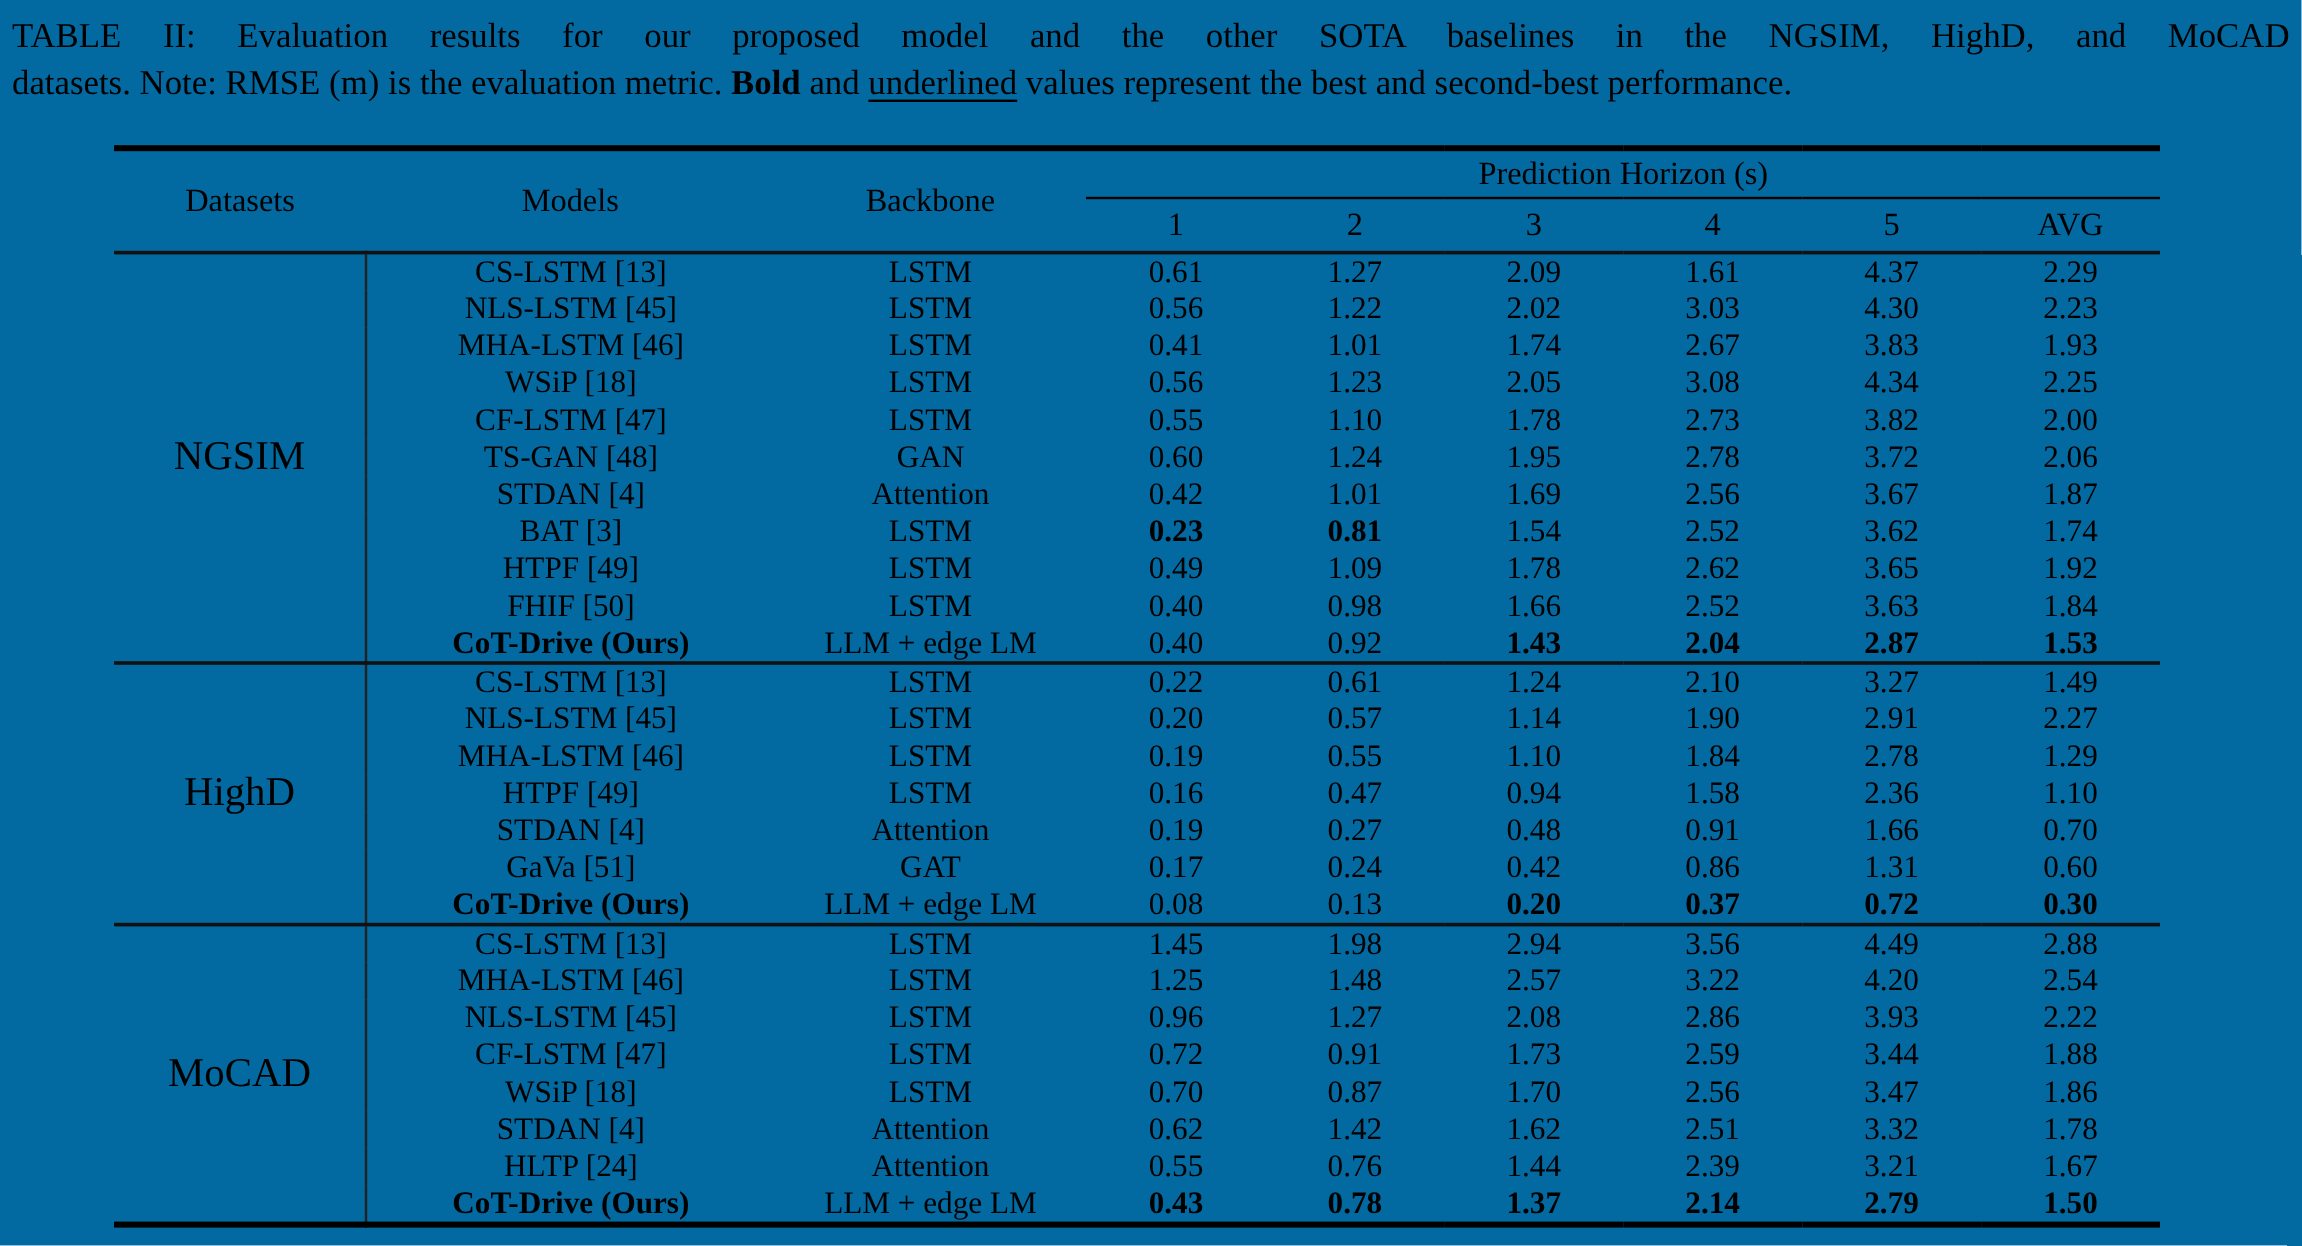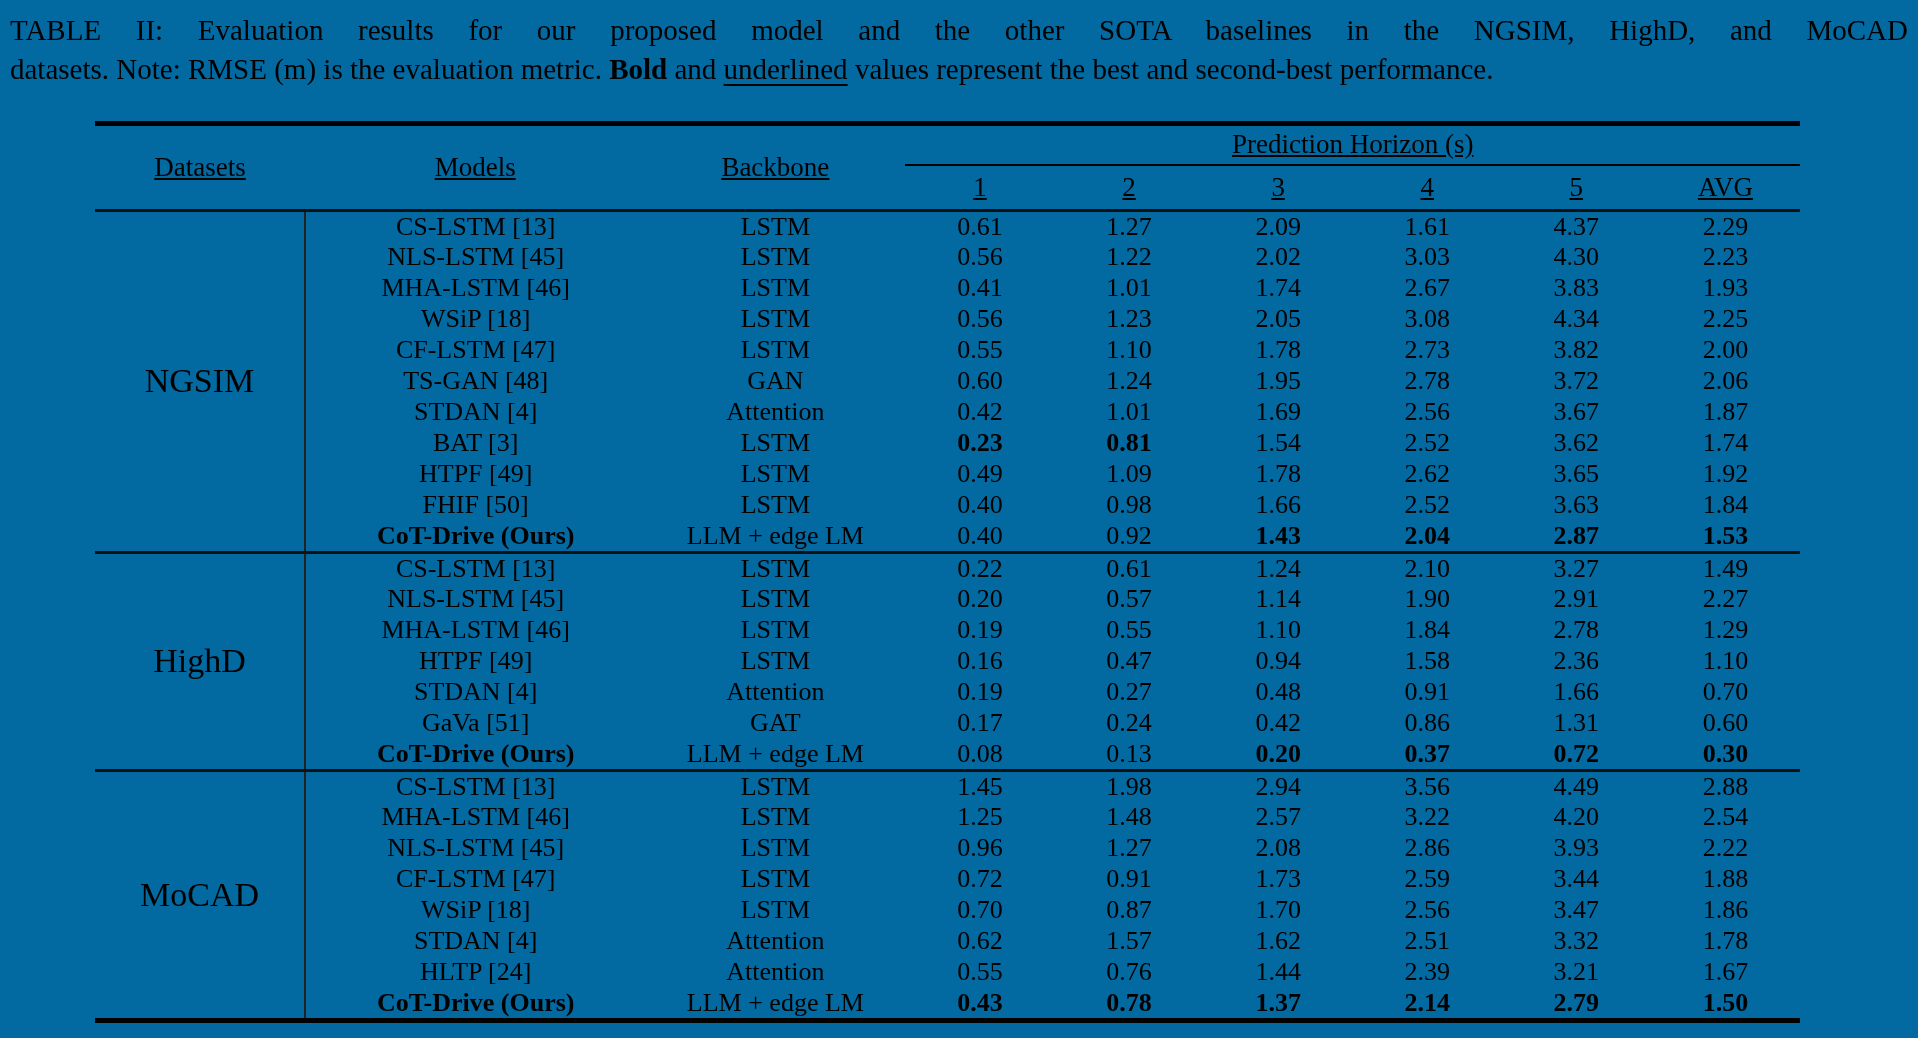--- a/index.html
+++ b/index.html
@@ -11,21 +11,21 @@
   .cap-line1{text-align:justify;text-align-last:justify;}
   .cap-line2{margin-top:3px;font-family:Liberation Serif, serif;}
   .cap-bold{font-weight:bold;}
   .cap-underline{text-decoration:underline;text-underline-offset:5px;text-decoration-thickness:2px;}
 
   
   table.results{border-collapse:collapse;table-layout:fixed;width:1705px;
     margin:33px 0 0 95px;border-top:5px solid #000;border-bottom:5px solid #000;}
   th,td{padding:0;text-align:center;font-weight:normal;font-size:26px;
     white-space:nowrap;vertical-align:middle;}
-  thead{border-bottom:3px solid #111;text-decoration:underline;}
+  thead{border-bottom:3px solid #111;}
   thead tr.h1 th{height:38px;font-size:27px;}
   thead tr.h2 th{height:43px;font-size:27px;}
   th.ph-cell{border-bottom:2px solid #000000;}
   tbody.section{border-top:3px solid #111;}
   tbody.section tr{height:31px;}
   td.dataset-cell{border-right:2px solid #222;font-size:34px;}
   .bold{font-weight:bold;}
   .underl{text-underline-offset:5px;text-decoration-thickness:2px;}
 
   
@@ -306,21 +306,21 @@
           <td class="num-cell">0.87</td>
           <td class="num-cell">1.70</td>
           <td class="num-cell">2.56</td>
           <td class="num-cell">3.47</td>
           <td class="num-cell">1.86</td>
         </tr>
         <tr>
           <td class="model-cell">STDAN [4]</td>
           <td class="backbone-cell">Attention</td>
           <td class="num-cell">0.62</td>
-          <td class="num-cell">1.57</td>
+          <td class="num-cell">1.42</td>
           <td class="num-cell">1.62</td>
           <td class="num-cell">2.51</td>
           <td class="num-cell">3.32</td>
           <td class="num-cell">1.78</td>
         </tr>
         <tr>
           <td class="model-cell">HLTP [24]</td>
           <td class="backbone-cell">Attention</td>
           <td class="num-cell underl">0.55</td>
           <td class="num-cell underl">0.76</td>

